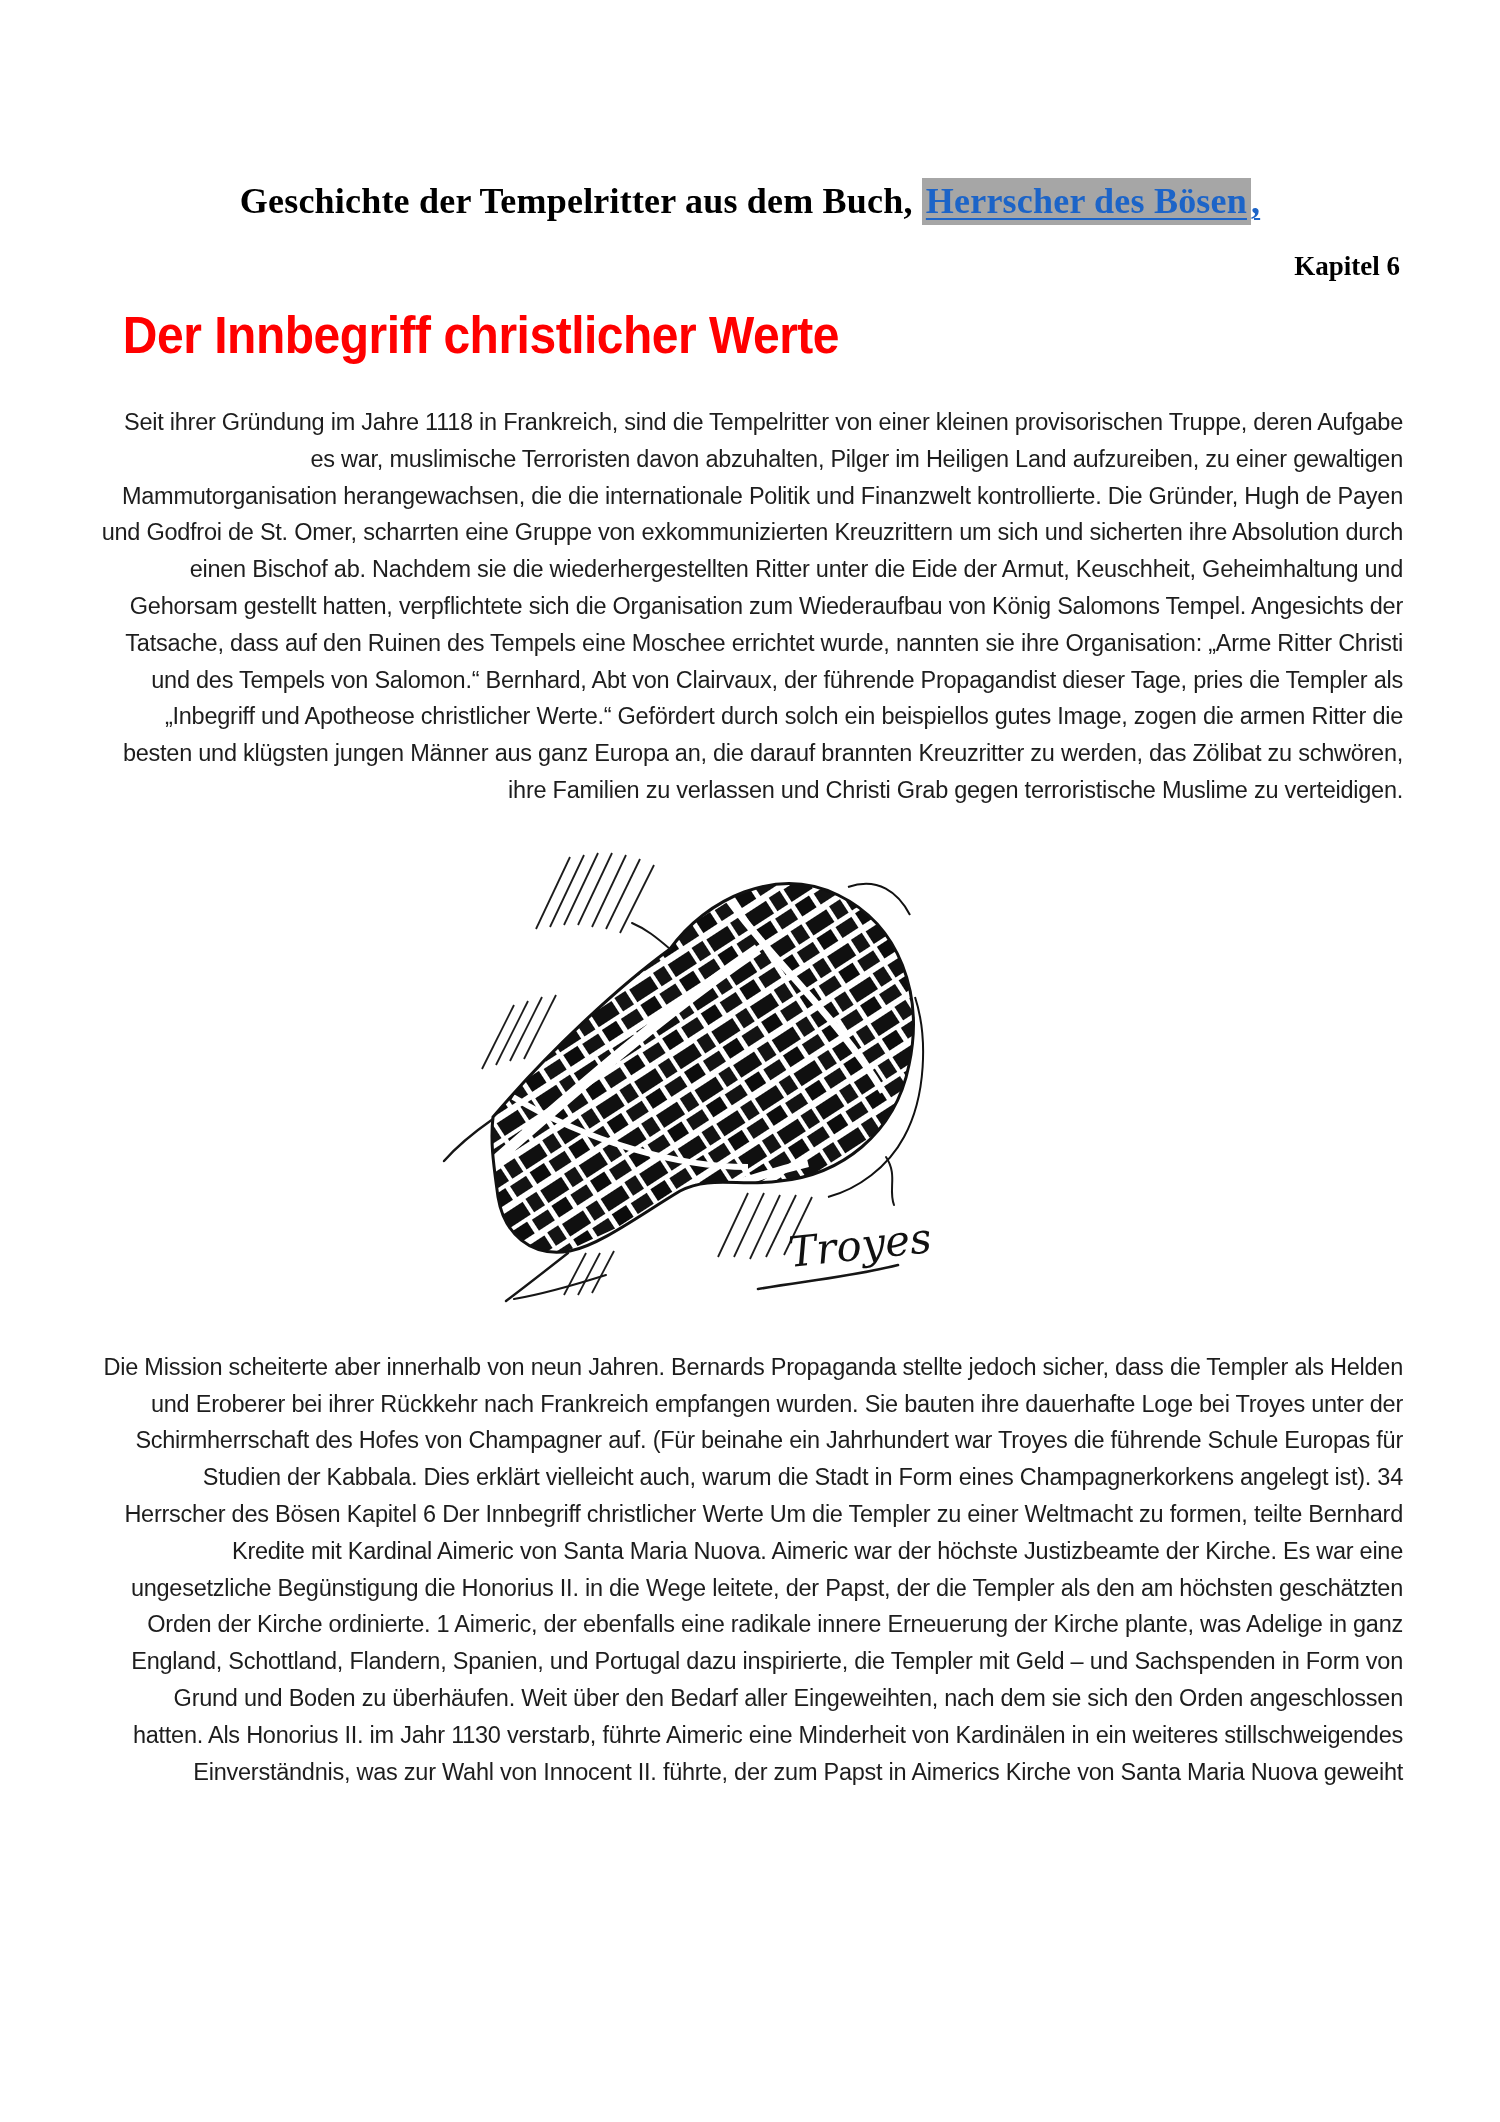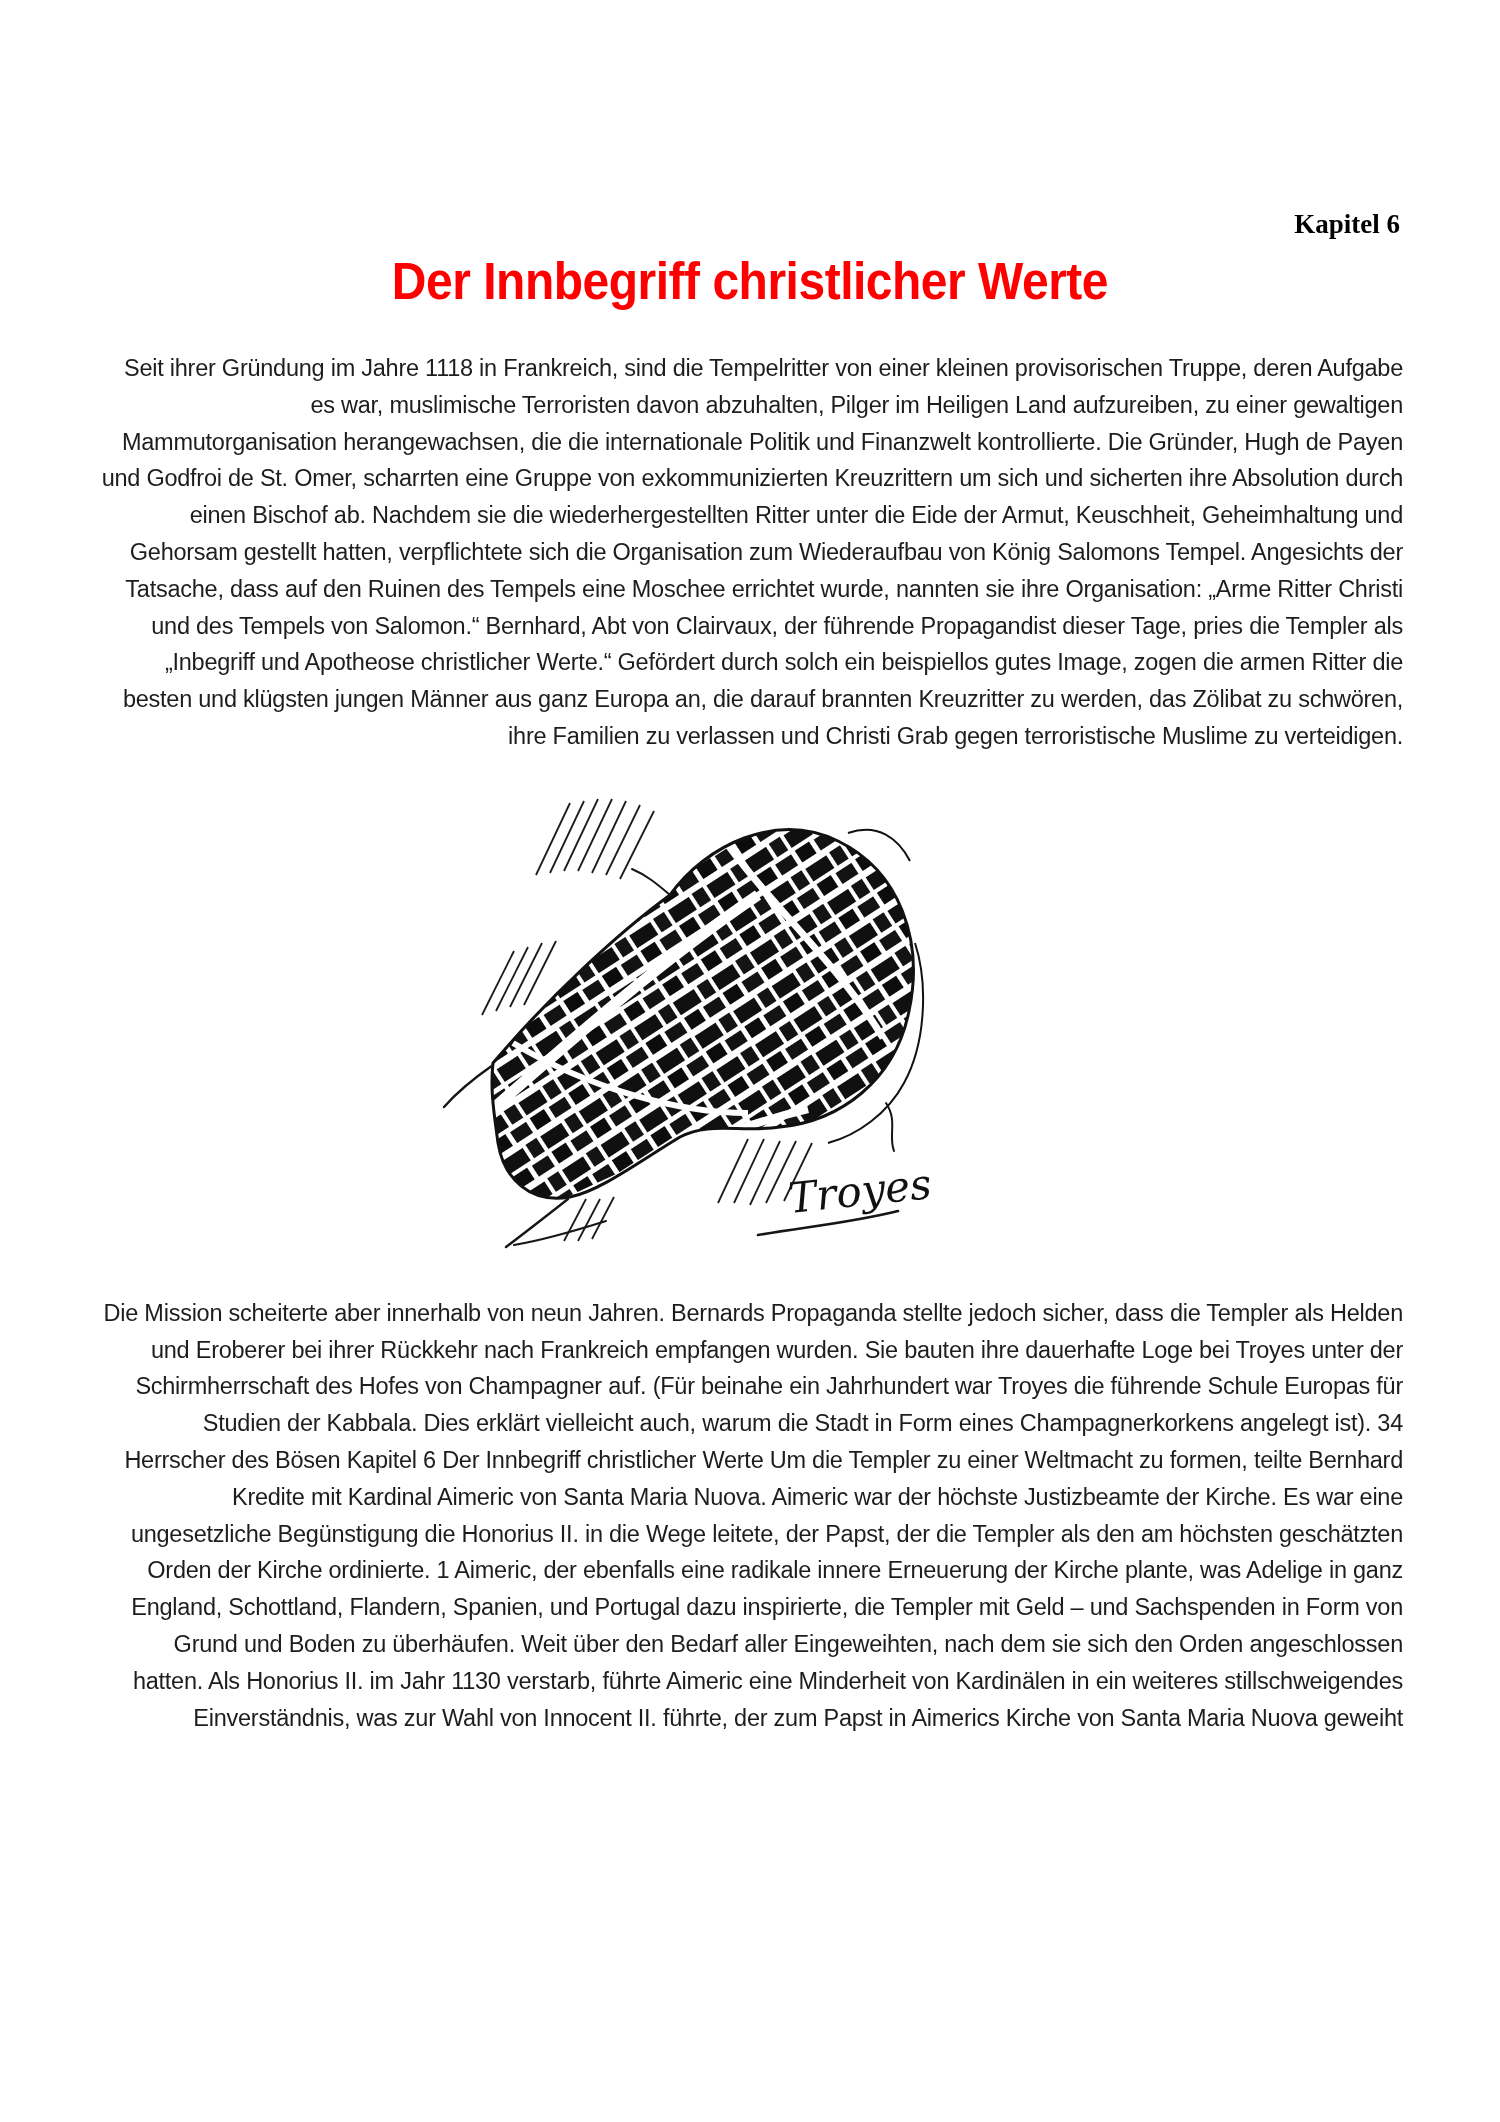--- a/index.html
+++ b/index.html
@@ -46,22 +46,21 @@
   .chapter-line {
     margin-top: 28px;
     text-align: right;
     font-family: "Liberation Serif", "DejaVu Serif", serif;
     font-weight: 700;
     font-size: 27px;
     line-height: 32px;
     color: #000000;
   }
   .main-title-wrap {
-    margin-top: 16px;
-    text-align: center;
+    margin-top: 28px;
     line-height: 52px;
     white-space: nowrap;
   }
   .main-title {
     display: inline-block;
     transform: scaleX(0.94);
     transform-origin: center;
     font-family: "Liberation Sans", sans-serif;
     font-weight: 700;
     font-size: 51px;
@@ -89,20 +88,23 @@
   }
   .figure-block svg { display: block; }
   .hatch { stroke: #1c1c1c; stroke-width: 1.8; }
   .stray { stroke: #161616; fill: none; stroke-linecap: round; }
 </style>
 </head>
 <body>
 
 <div class="page">
 
+  <div class="doc-header">
+    <span>Geschichte der Tempelritter aus dem Buch, </span><span class="book-link">Herrscher des Bösen</span><span class="link-suffix">,</span>
+  </div>
 
   <div class="chapter-line">Kapitel 6</div>
 
   <div class="main-title-wrap">
     <span class="main-title">Der Innbegriff christlicher Werte</span>
   </div>
 
   <p class="body-para">Seit ihrer Gründung im Jahre 1118 in Frankreich, sind die Tempelritter von einer kleinen provisorischen Truppe, deren Aufgabe es war, muslimische Terroristen davon abzuhalten, Pilger im Heiligen Land aufzureiben, zu einer gewaltigen Mammutorganisation herangewachsen, die die internationale Politik und Finanzwelt kontrollierte. Die Gründer, Hugh de Payen und Godfroi de St. Omer, scharrten eine Gruppe von exkommunizierten Kreuzrittern um sich und sicherten ihre Absolution durch einen Bischof ab. Nachdem sie die wiederhergestellten Ritter unter die Eide der Armut, Keuschheit, Geheimhaltung und Gehorsam gestellt hatten, verpflichtete sich die Organisation zum Wiederaufbau von König Salomons Tempel. Angesichts der Tatsache, dass auf den Ruinen des Tempels eine Moschee errichtet wurde, nannten sie ihre Organisation: „Arme Ritter Christi und des Tempels von Salomon.“ Bernhard, Abt von Clairvaux, der führende Propagandist dieser Tage, pries die Templer als „Inbegriff und Apotheose christlicher Werte.“ Gefördert durch solch ein beispiellos gutes Image, zogen die armen Ritter die besten und klügsten jungen Männer aus ganz Europa an, die darauf brannten Kreuzritter zu werden, das Zölibat zu schwören, ihre Familien zu verlassen und Christi Grab gegen terroristische Muslime zu verteidigen.</p>
 
   <div class="figure-block">

